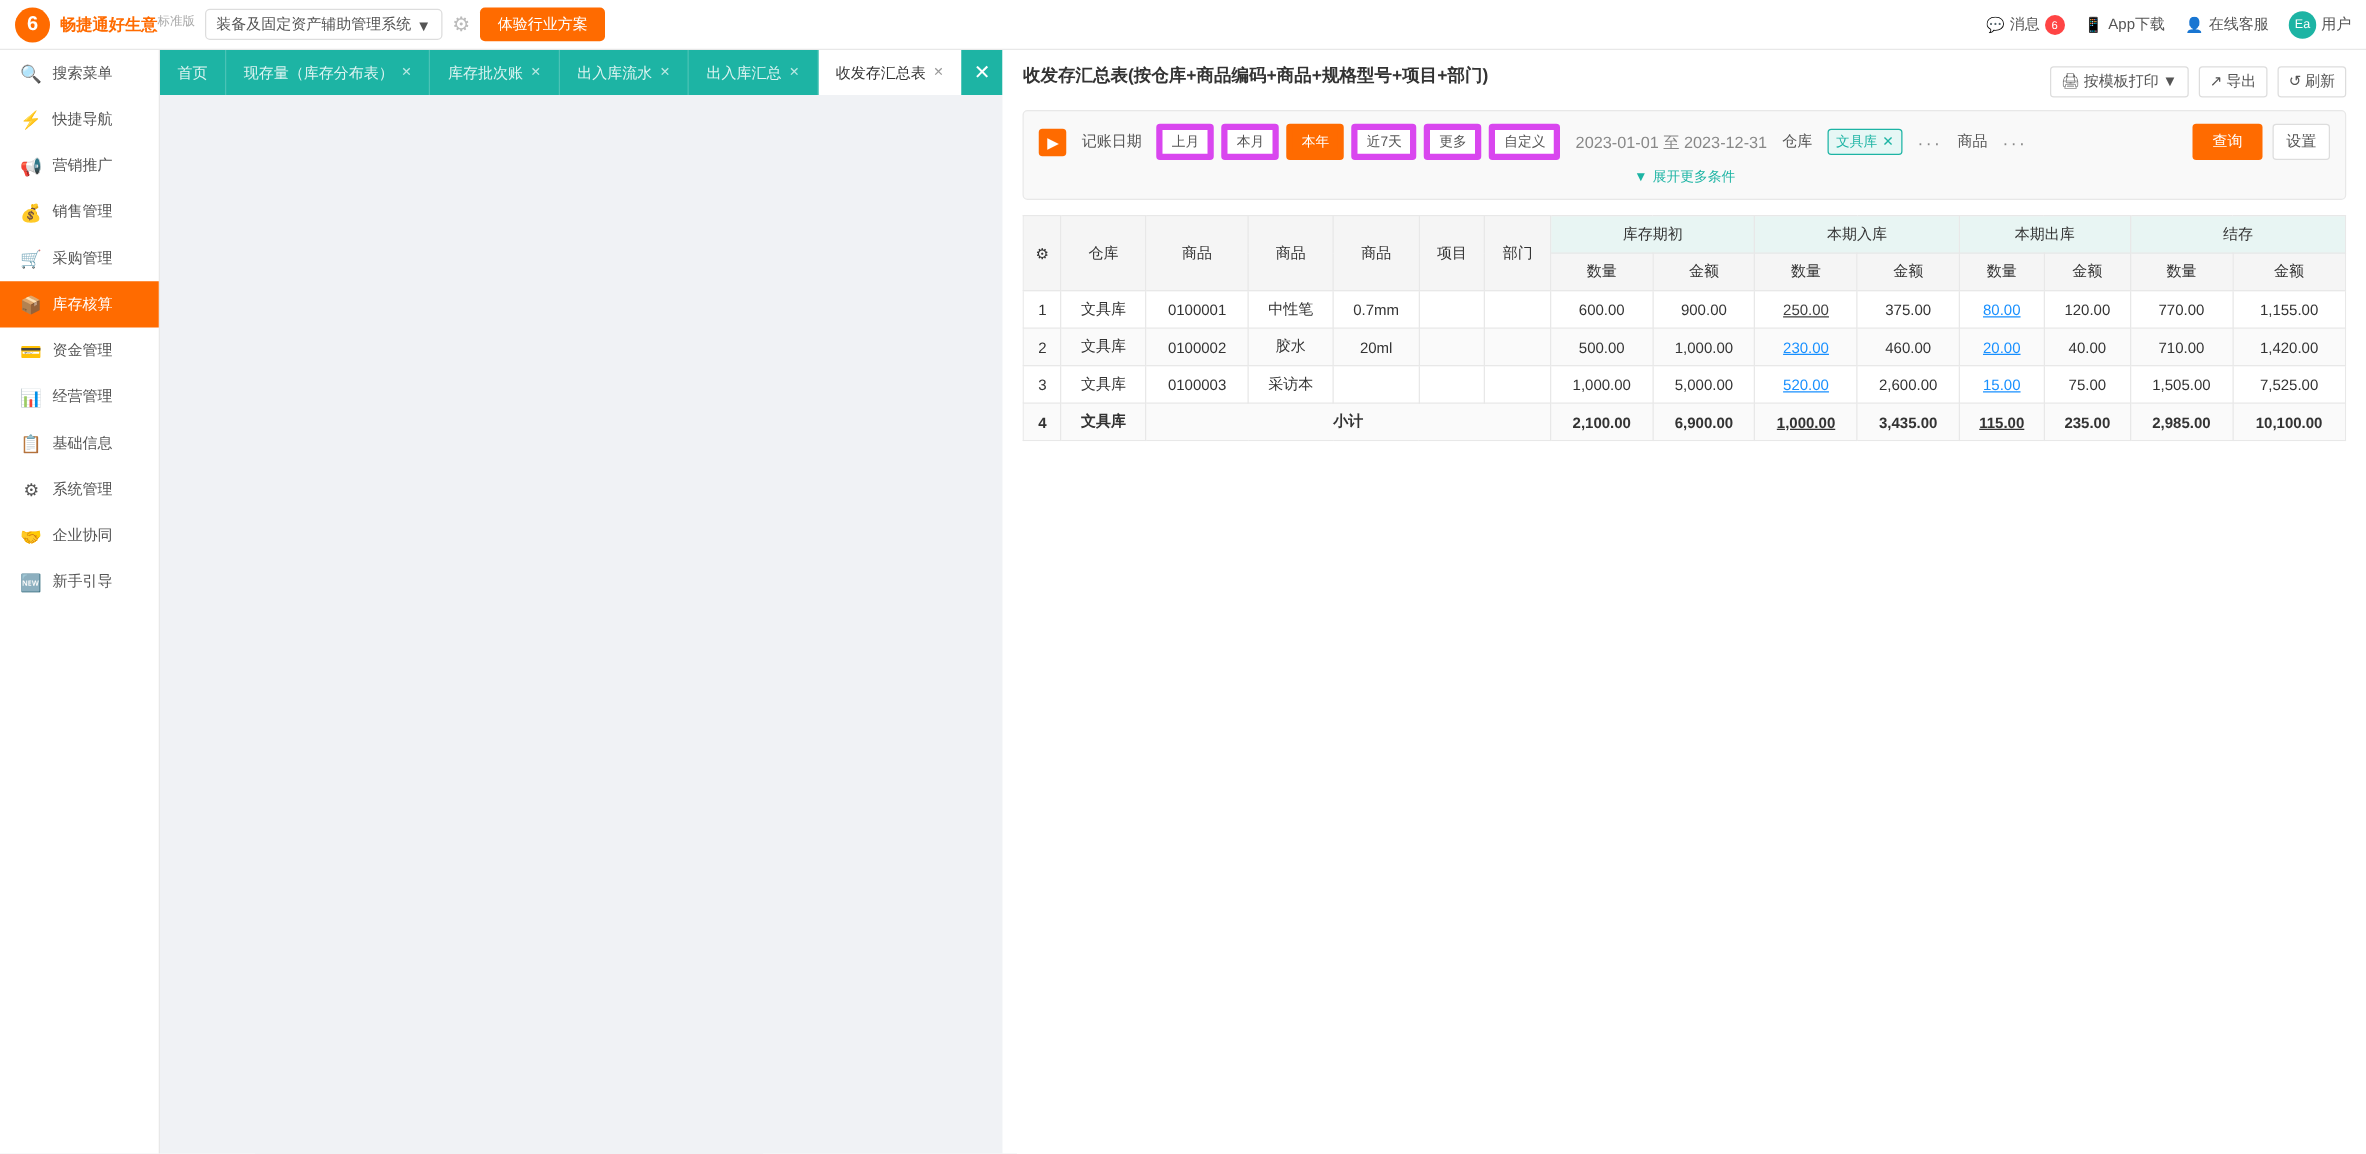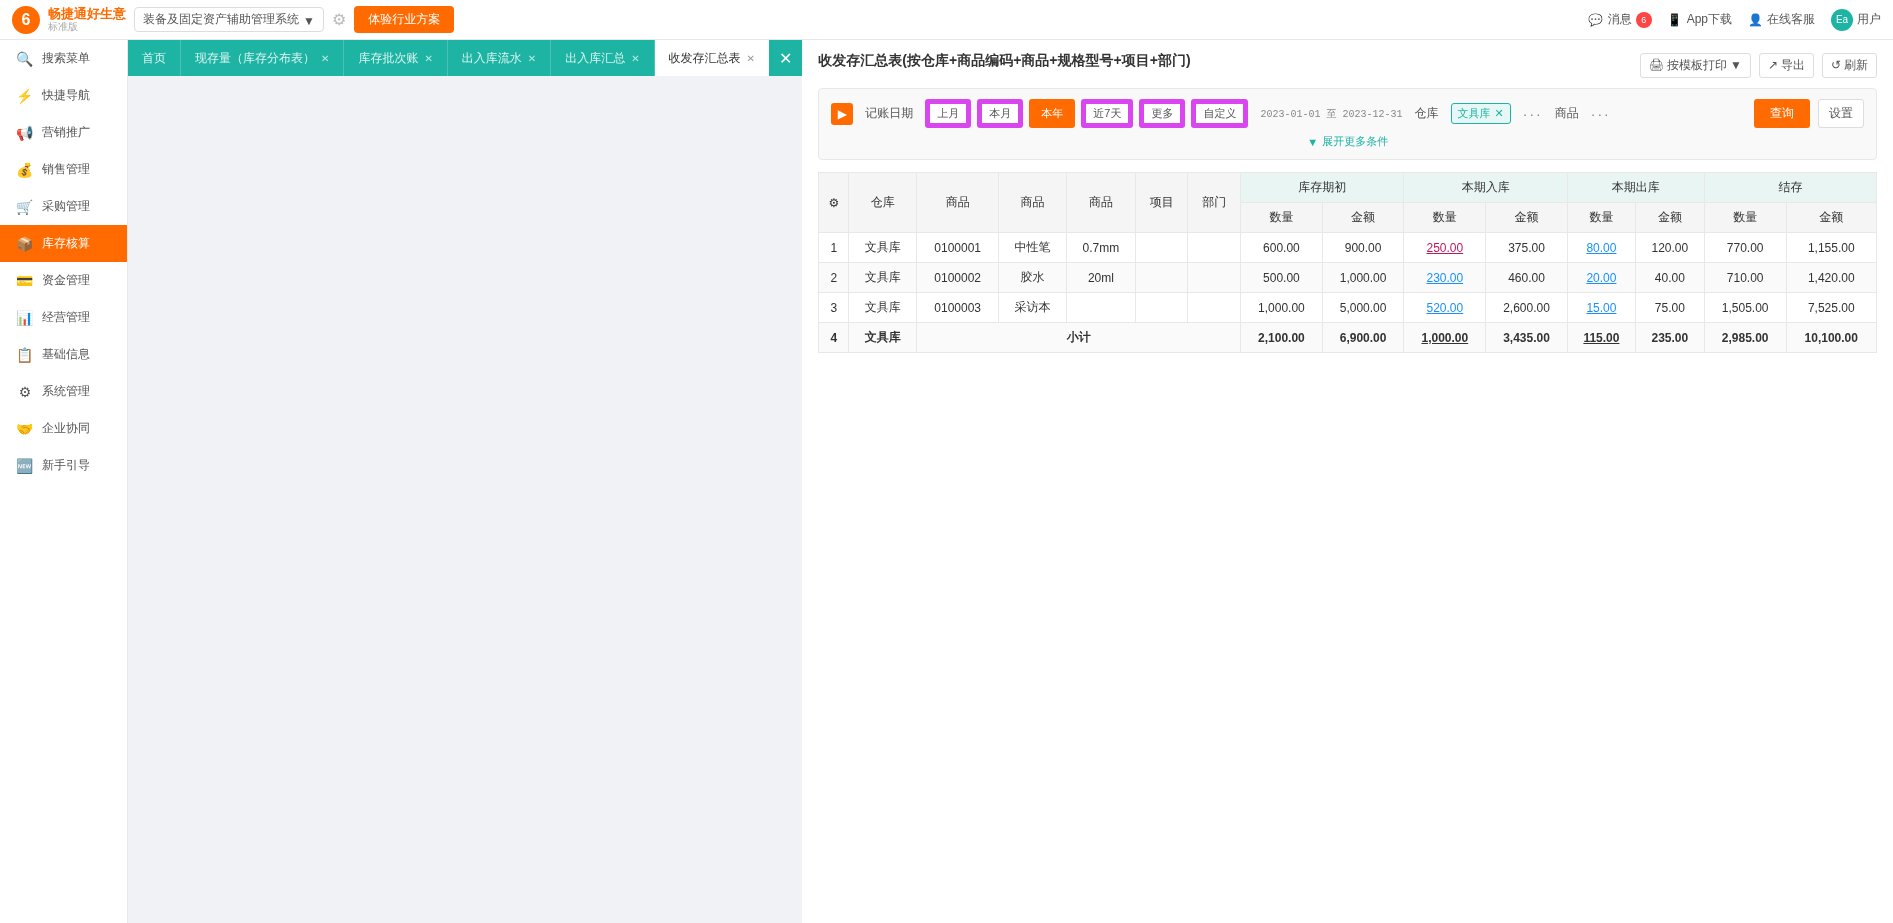--- a/index.html
+++ b/index.html
@@ -36,21 +36,21 @@
     .page-content { flex: 1; background: white; margin: 0; overflow: auto; padding: 12px 16px; }
     .page-title { font-size: 14px; font-weight: bold; color: #333; margin-bottom: 12px; padding-bottom: 8px; }
 
     
     .filter-area { background: #f9f9f9; border: 1px solid #e8e8e8; border-radius: 4px; padding: 10px 12px; margin-bottom: 12px; }
     .filter-row { display: flex; align-items: center; gap: 12px; flex-wrap: wrap; }
     .filter-label { color: #555; font-size: 12px; white-space: nowrap; }
     .date-shortcuts { display: flex; align-items: center; gap: 6px; }
     .date-btn { padding: 2px 7px; border-radius: 3px; border: 5px solid #d946ef; background: white; font-size: 11px; cursor: pointer; color: #555; }
     .date-btn.active { background: #ff6b00; color: white; border-color: #ff6b00; }
-    .date-range { font-size: 10px; color: #888; font-family: Liberation Mono, monospace; }
+    .date-range { font-size: 13px; color: #888; }
     .filter-tag { display: flex; align-items: center; gap: 4px; background: #e6f7f5; border: 1px solid #1db4a4; border-radius: 3px; padding: 2px 6px; font-size: 11px; color: #1db4a4; }
     .filter-tag .remove { cursor: pointer; color: #1db4a4; }
     .filter-dots { color: #888; font-size: 14px; cursor: pointer; letter-spacing: 2px; }
     .expand-btn { display: flex; align-items: center; gap: 4px; color: #1db4a4; font-size: 11px; cursor: pointer; justify-content: center; margin-top: 6px; }
     .query-btn { background: #ff6b00; color: white; border: none; padding: 5px 16px; border-radius: 3px; font-size: 12px; cursor: pointer; }
     .setting-btn { background: white; border: 1px solid #ddd; color: #555; padding: 5px 10px; border-radius: 3px; font-size: 12px; cursor: pointer; }
 
     
     .data-table { width: 100%; border-collapse: collapse; font-size: 12px; }
     .data-table th { background: #f5f5f5; border: 1px solid #e8e8e8; padding: 6px 8px; text-align: center; color: #333; font-weight: normal; }
@@ -80,21 +80,21 @@
 </head>
 <body>
 
 <div class="app-wrapper">
 
   <div class="top-bar">
     <div class="top-bar-left">
       <div class="logo-icon">
         <span>6</span>
       </div>
-      <div style="display:flex;flex-direction:column;line-height:1.2;">
+      <div style="display:flex;flex-direction:row;line-height:1.2;">
         <span style="font-size:13px;font-weight:bold;color:#ff6b00;">畅捷通好生意</span>
         <span style="font-size:10px;color:#aaa;">标准版</span>
       </div>
       <div class="system-select">
         <span>装备及固定资产辅助管理系统</span>
         <span>▼</span>
       </div>
       <span style="color:#bbb;font-size:16px;">⚙</span>
       <button class="trial-btn">体验行业方案</button>
     </div>
@@ -288,21 +288,21 @@
             <tr>
     <td>1</td>
     <td>文具库</td>
     <td>0100001</td>
     <td>中性笔</td>
     <td>0.7mm</td>
     <td></td>
     <td></td>
     <td>600.00</td>
     <td>900.00</td>
-    <td style="color:#be185d;text-decoration:underline;cursor:pointer;">250.00</td>
+    <td style="color:#404040;text-decoration:underline;cursor:pointer;">250.00</td>
     <td>375.00</td>
     <td style="color:#1890ff;text-decoration:underline;cursor:pointer;">80.00</td>
     <td>120.00</td>
     <td>770.00</td>
     <td>1,155.00</td>
   </tr>
                 <tr>
     <td>2</td>
     <td>文具库</td>
     <td>0100002</td>

